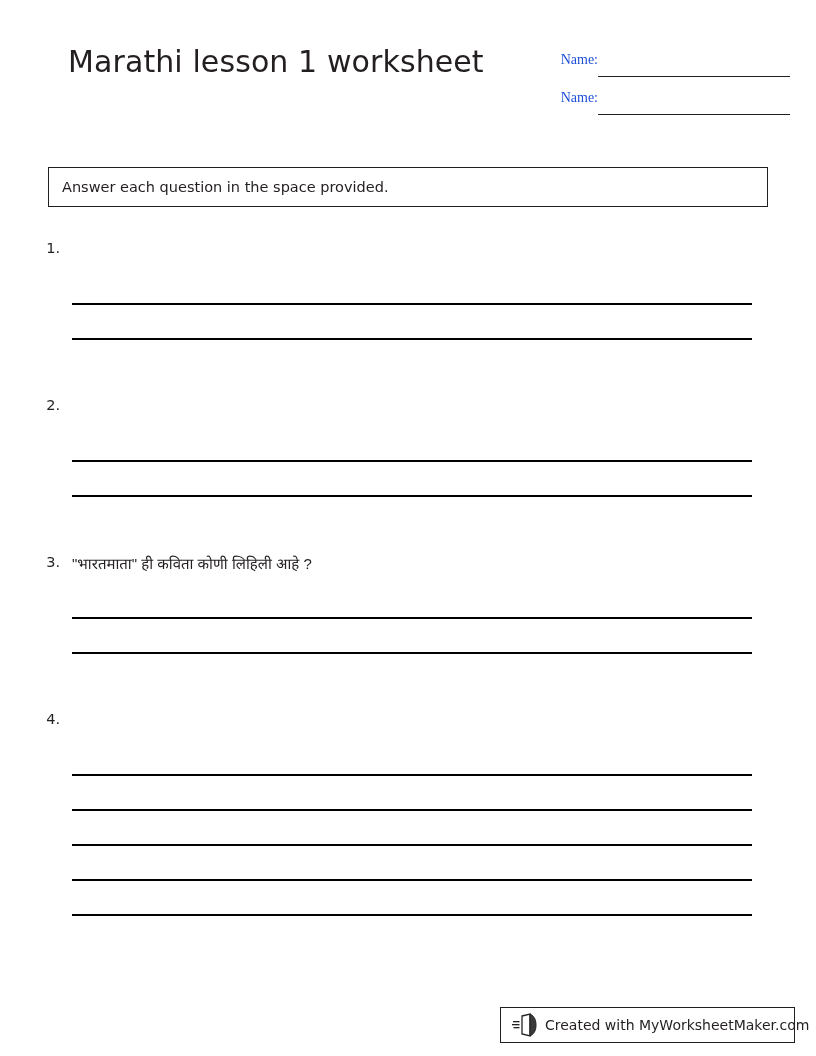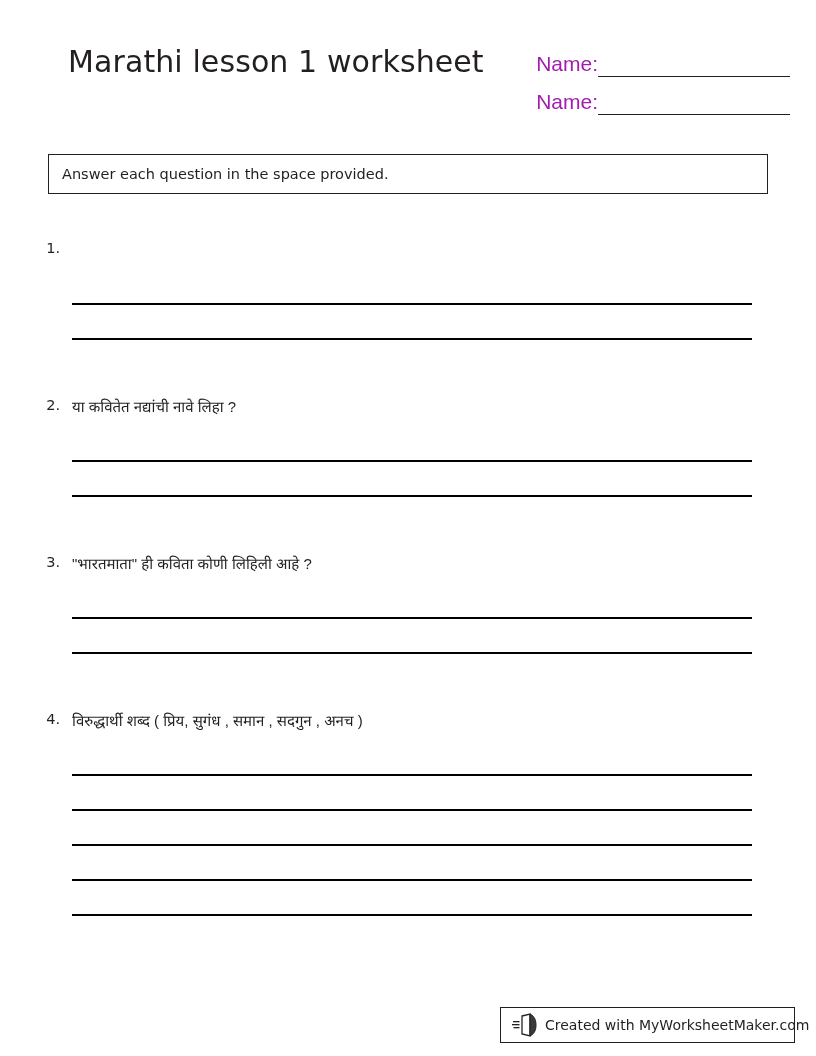--- a/index.html
+++ b/index.html
@@ -52,38 +52,38 @@
     width: 270px;
   }
   .nd-row {
     position: relative;
     height: 38px;
   }
   .nd-label {
     position: absolute;
     right: 192px;
     top: 2px;
-    font-family: Liberation Sans, sans-serif;
-    font-size: 21px;
-    color: #a21caf;
+    font-family: Liberation Serif, serif;
+    font-size: 14px;
+    color: #1d4ed8;
     white-space: nowrap;
   }
   .nd-rule {
     position: absolute;
     left: 78px;
     right: 0;
     top: 26px;
     border-bottom: 1.6px solid #231f20;
   }
 
   
   .instruction-box {
     position: absolute;
     left: 48px;
-    top: 154px;
+    top: 167px;
     width: 720px;
     height: 40px;
     border: 1.4px solid #231f20;
     box-sizing: border-box;
     display: flex;
     align-items: center;
   }
   .instruction-text {
     padding-left: 13px;
     font-size: 14.5px;
@@ -195,41 +195,39 @@
           <span class="q-num">1.</span>
         </div>
         <div class="answer-lines">
           <div class="answer-line"></div>
           <div class="answer-line"></div>
         </div>
       </div>
       <div class="question-block" style="margin-bottom: 57px;">
         <div class="q-head">
           <span class="q-num">2.</span>
-          <span class="q-text">या कवितेत नद्यांची नावे लिहा ?</span>
         </div>
         <div class="answer-lines">
           <div class="answer-line"></div>
           <div class="answer-line"></div>
         </div>
       </div>
       <div class="question-block" style="margin-bottom: 57px;">
         <div class="q-head">
           <span class="q-num">3.</span>
           <span class="q-text">"भारतमाता" ही कविता कोणी लिहिली आहे ?</span>
         </div>
         <div class="answer-lines">
           <div class="answer-line"></div>
           <div class="answer-line"></div>
         </div>
       </div>
       <div class="question-block" style="margin-bottom: 0px;">
         <div class="q-head">
           <span class="q-num">4.</span>
-          <span class="q-text">विरुद्धार्थी शब्द ( प्रिय, सुगंध , समान , सदगुन , अनच )</span>
         </div>
         <div class="answer-lines">
           <div class="answer-line"></div>
           <div class="answer-line"></div>
           <div class="answer-line"></div>
           <div class="answer-line"></div>
           <div class="answer-line"></div>
         </div>
       </div>
     </div>

